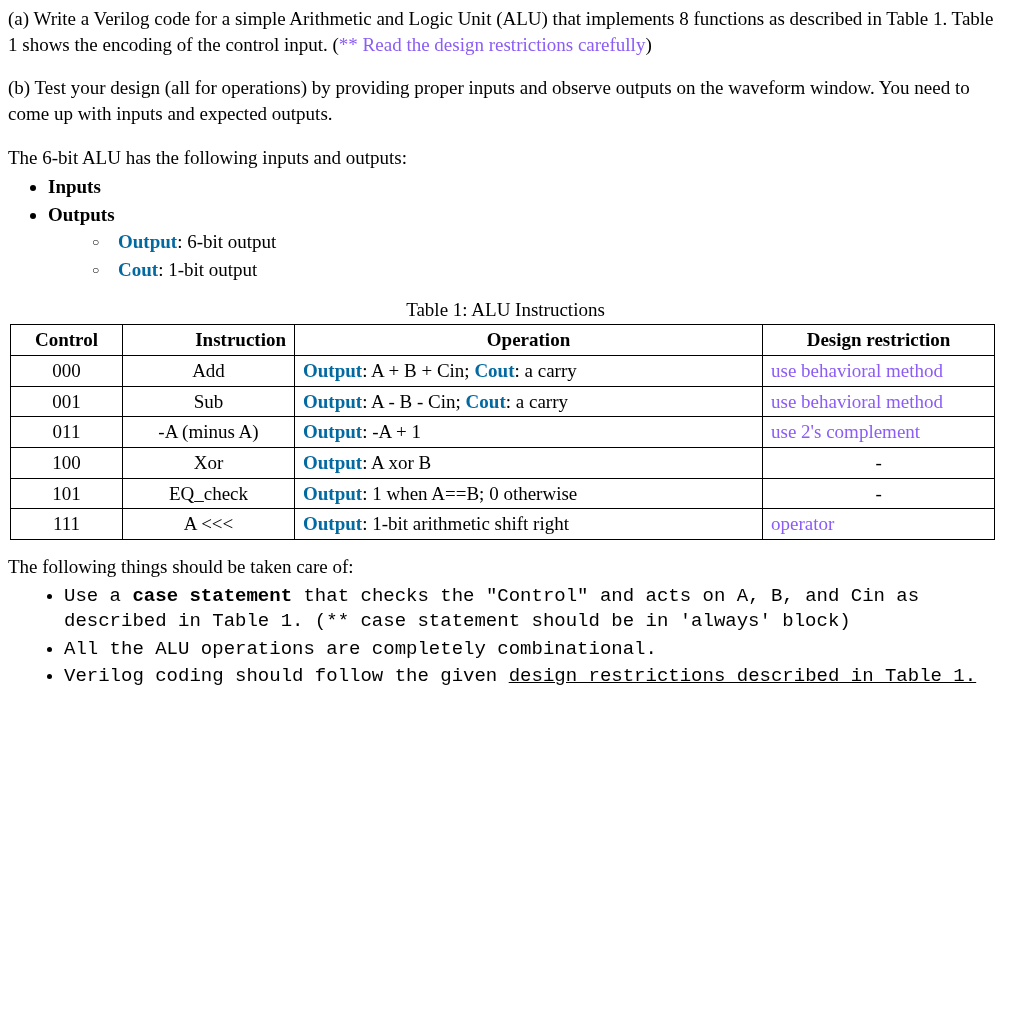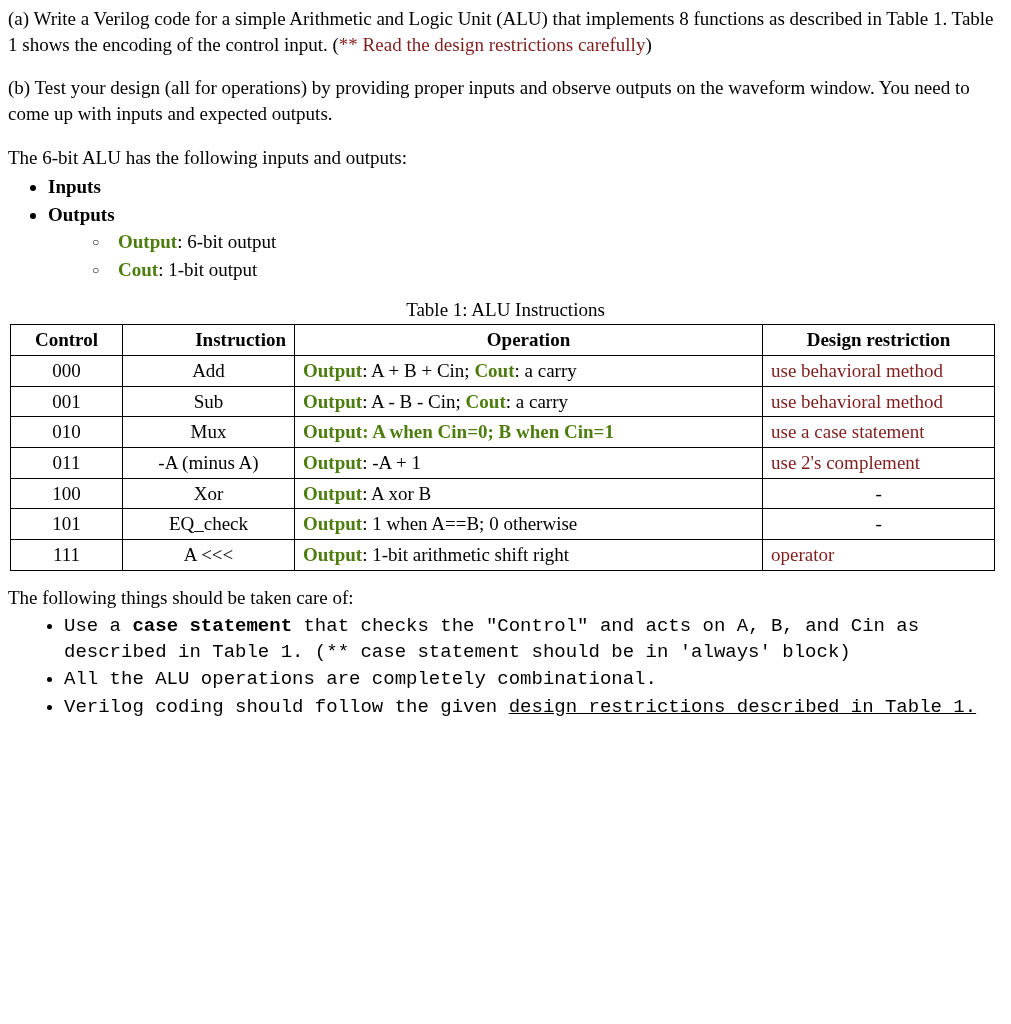--- a/index.html
+++ b/index.html
@@ -9,22 +9,22 @@
     background: #fff;
     margin: 0;
     padding: 6px 8px;
     width: 1011px;
     box-sizing: border-box;
     line-height: 1.35;
   }
   .part {
     margin-bottom: 18px;
   }
-  .red { color: #7f1d1d; }
-  .blue { color: #4d7c0f; }
+  .red { color: #8b5cf6; }
+  .blue { color: #0369a1; }
   .bold { font-weight: bold; }
 
   ul.top {
     list-style: disc;
     margin: 4px 0 14px 40px;
     padding: 0;
   }
   ul.top > li { margin: 2px 0; }
   ul.sub {
     list-style: none;
@@ -118,26 +118,20 @@
         <td><span class="blue bold">Output</span><span>: A + B + Cin; </span><span class="blue bold">Cout</span><span>: a carry</span></td>
         <td class="red">use behavioral method</td>
       </tr>
       <tr>
         <td class="ctrl">001</td>
         <td class="instr">Sub</td>
         <td><span class="blue bold">Output</span><span>: A - B - Cin;  </span><span class="blue bold">Cout</span><span>: a carry</span></td>
         <td class="red">use behavioral method</td>
       </tr>
       <tr>
-        <td class="ctrl">010</td>
-        <td class="instr">Mux</td>
-        <td><span class="blue bold">Output: A when Cin=0; B when Cin=1</span></td>
-        <td class="red">use a case statement</td>
-      </tr>
-      <tr>
         <td class="ctrl">011</td>
         <td class="instr">-A (minus A)</td>
         <td><span class="blue bold">Output</span><span>: -A + 1</span></td>
         <td class="red">use 2's complement</td>
       </tr>
       <tr>
         <td class="ctrl">100</td>
         <td class="instr">Xor</td>
         <td><span class="blue bold">Output</span><span>: A xor B</span></td>
         <td style="text-align: center;">-</td>

